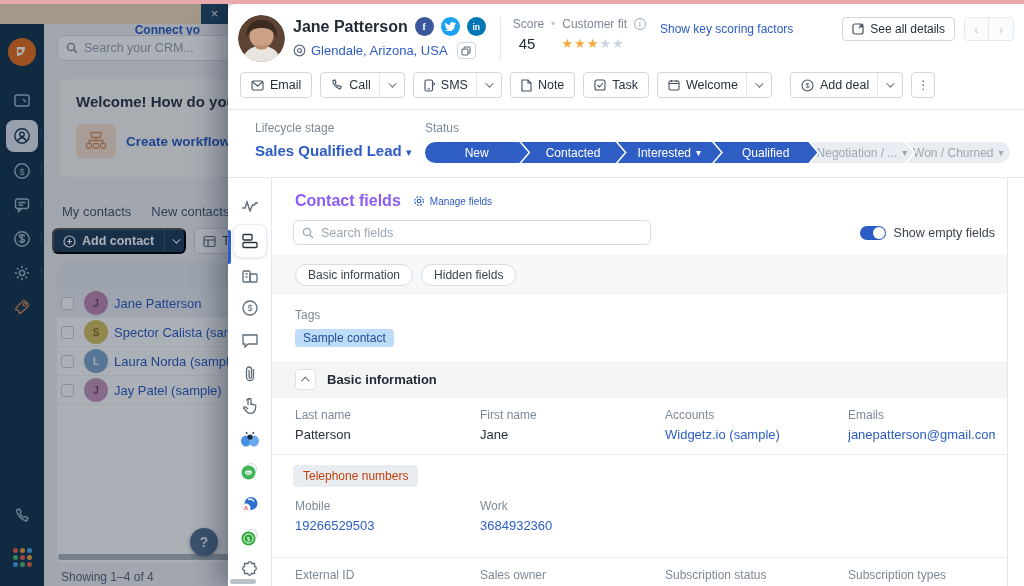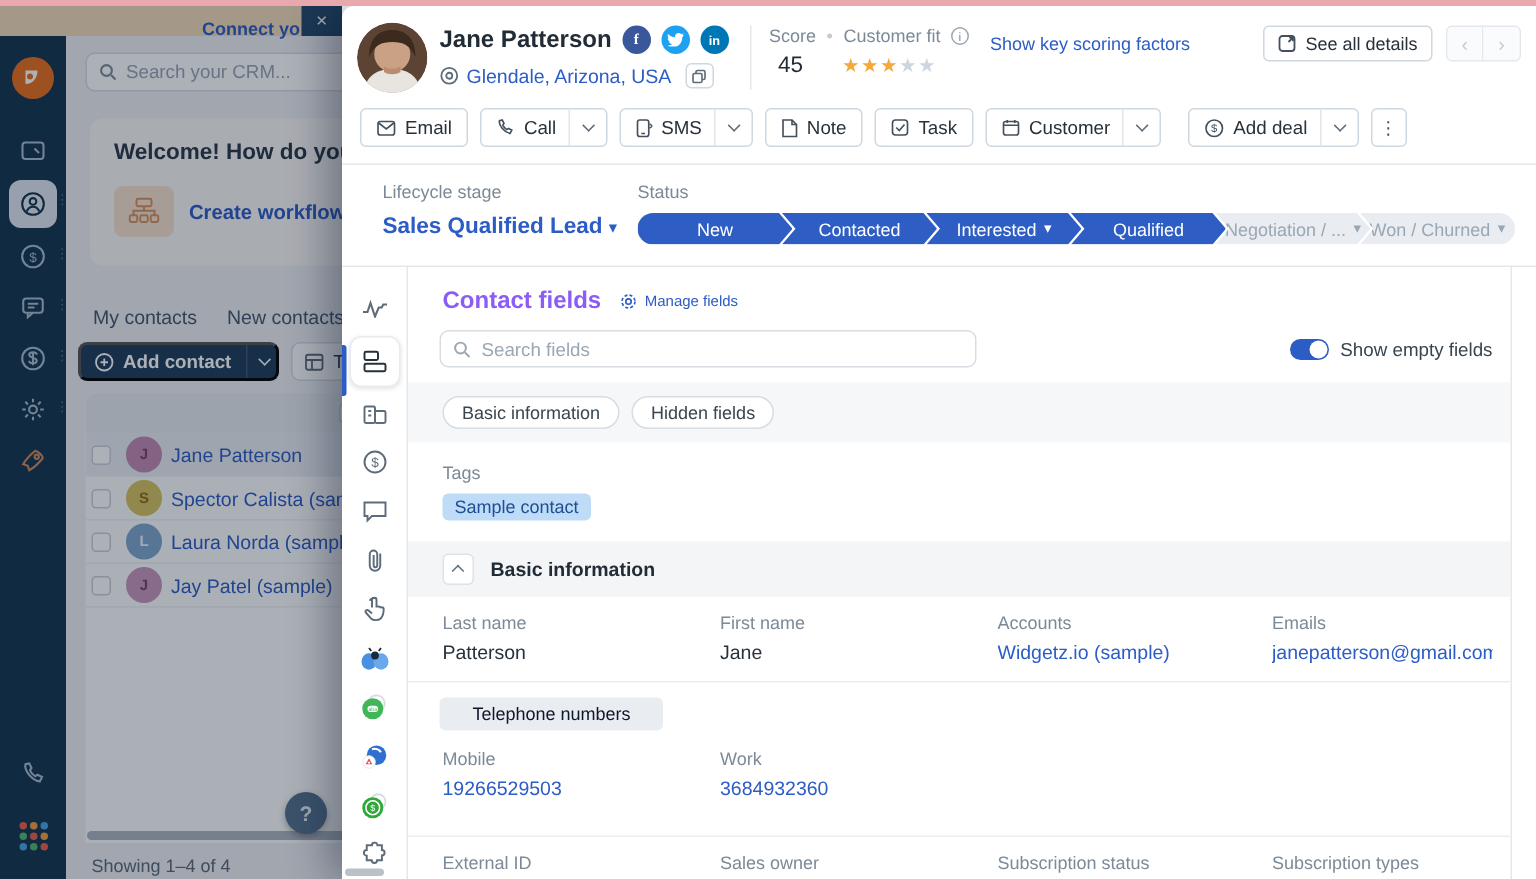--- a/index.html
+++ b/index.html
@@ -3,21 +3,21 @@
 <meta charset="utf-8">
 <style>
   *{margin:0;padding:0;box-sizing:border-box;}
   html,body{width:1024px;height:586px;overflow:hidden;}
   body{font-family:"Liberation Sans","DejaVu Sans",sans-serif;background:#fff;position:relative;font-size:13px;color:#27313a;}
   .topline{position:absolute;left:0;top:0;width:1024px;height:4px;background:#e9a7ae;z-index:60;}
 
   
   .left-stage{position:absolute;left:0;top:4px;width:228px;height:582px;background:#eef0f3;overflow:hidden;}
   .banner{position:absolute;left:0;top:0;width:228px;height:20px;background:#f3ddba;display:flex;align-items:center;}
-  .banner-text{position:absolute;right:28px;top:8px;color:#2c5cc5;font-weight:bold;font-size:12px;white-space:nowrap;}
+  .banner-text{position:absolute;right:28px;top:19px;color:#2c5cc5;font-weight:bold;font-size:12px;white-space:nowrap;}
   .banner-close{position:absolute;right:0;top:0;width:27px;height:20px;background:#24496b;color:#fff;border:none;font-size:13px;line-height:20px;text-align:center;cursor:pointer;}
 
   .side-nav{position:absolute;left:0;top:20px;width:44px;height:562px;background:#12344d;display:flex;flex-direction:column;align-items:center;}
   .logo{width:28px;height:28px;border-radius:50%;background:#e8701a;margin:14px 0 18px 0;display:flex;align-items:center;justify-content:center;}
   .logo svg{display:block;}
   .nav-item{width:32px;height:30px;display:flex;align-items:center;justify-content:center;margin:2px 0;position:relative;color:#a7bccd;}
   .nav-item.active{background:#dfe7ee;border-radius:8px;color:#12344d;height:32px;}
   .nav-item.has-dots::after{content:"\22EE";position:absolute;right:-8px;top:8px;font-size:9px;color:#51708c;}
   .nav-bottom{margin-top:auto;display:flex;flex-direction:column;align-items:center;padding-bottom:8px;}
   .nav-bottom .nav-item{margin:6px 0;}
@@ -127,21 +127,21 @@
   .collapse-btn{width:21px;height:21px;background:#fff;border:1px solid #dde2e7;border-radius:4px;display:flex;align-items:center;justify-content:center;}
   .collapse-btn .chev{transform:rotate(-135deg) translateY(-1px);border-color:#5e6c7a;}
   .section-title{font-size:13px;font-weight:bold;color:#222c36;}
   .fgrid{display:grid;grid-template-columns:185px 185px 183px 1fr;padding:10px 0 12px 23px;}
   .fgrid.b-top{border-top:1px solid #e9edf0;}
   .fcell{padding-right:12px;overflow:hidden;}
   .flabel{font-size:12px;color:#7c8a97;margin-bottom:5px;white-space:nowrap;}
   .fvalue{font-size:13px;color:#27313a;white-space:nowrap;overflow:hidden;}
   .fvalue.link{color:#2c5cc5;}
   .phone-chip-row{padding:10px 0 2px 21px;}
-  .phone-chip{display:inline-block;background:#e9edf1;border-radius:4px;padding:4px 22px;font-size:12px;color:#0f172a;}
+  .phone-chip{display:inline-block;background:#e9edf1;border-radius:4px;padding:4px 10px;font-size:12px;color:#c2410c;}
   .p-gutter{width:17px;border-left:1px solid #e4e8ec;background:#fff;}
   svg{display:block;}
 </style>
 </head>
 <body>
 
 <div class="topline"></div>
 
 <div class="left-stage">
   <div class="banner">
@@ -408,21 +408,21 @@
             <rect x="1" y="1" width="10" height="10" rx="2"></rect>
             <path d="M3.5 6 l2 2 l3.5-4"></path>
           </svg>
         <span>Task</span>
       </button>
       <button class="abtn">
         <svg width="12" height="12" viewBox="0 0 12 12" fill="none" stroke="#43505c" stroke-width="1.1">
             <rect x="1" y="2" width="10" height="9" rx="1.5"></rect>
             <path d="M1 4.5 h10 M3.5 1 v2 M8.5 1 v2"></path>
           </svg>
-        <span>Customer</span>
+        <span>Welcome</span>
         <span class="split">
             <i class="chev"></i>
           </span>
       </button>
       <button class="abtn" style="margin-left:10px">
         <svg width="13" height="13" viewBox="0 0 13 13" fill="none" stroke="#43505c" stroke-width="1.1">
             <circle cx="6.5" cy="6.5" r="5.5"></circle>
             <text x="6.5" y="9.3" text-anchor="middle" font-size="7.5" stroke="none" fill="#43505c">$</text>
           </svg>
         <span>Add deal</span>

